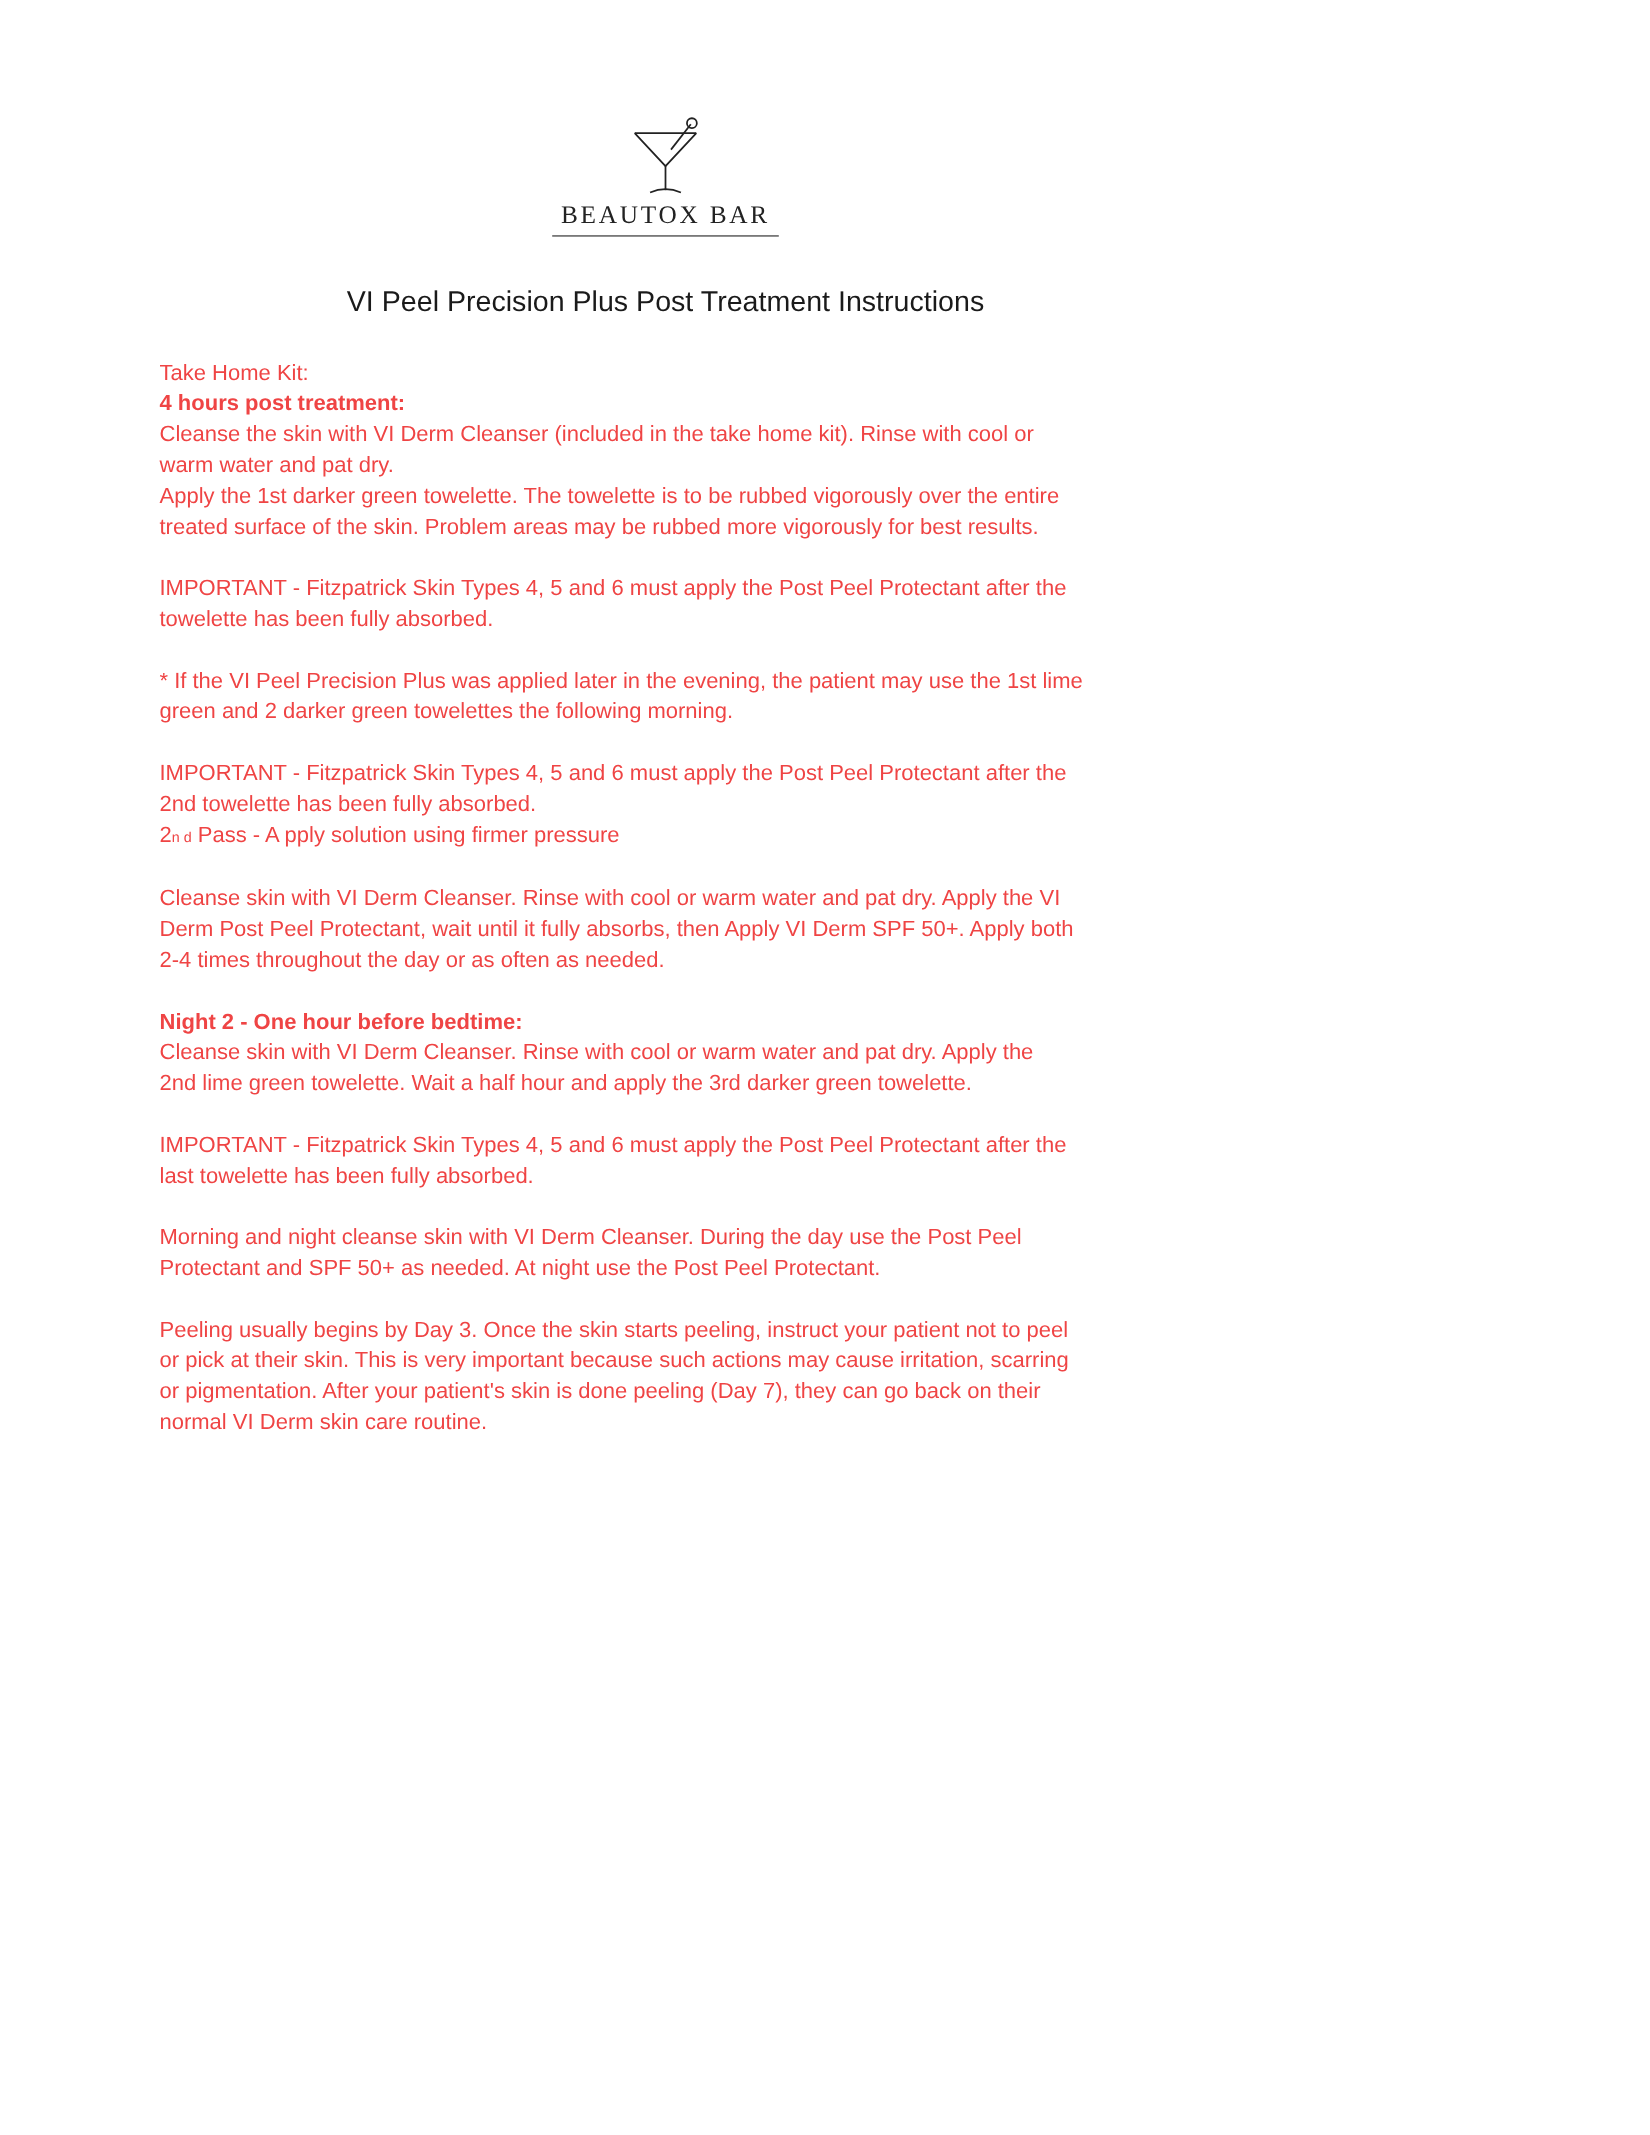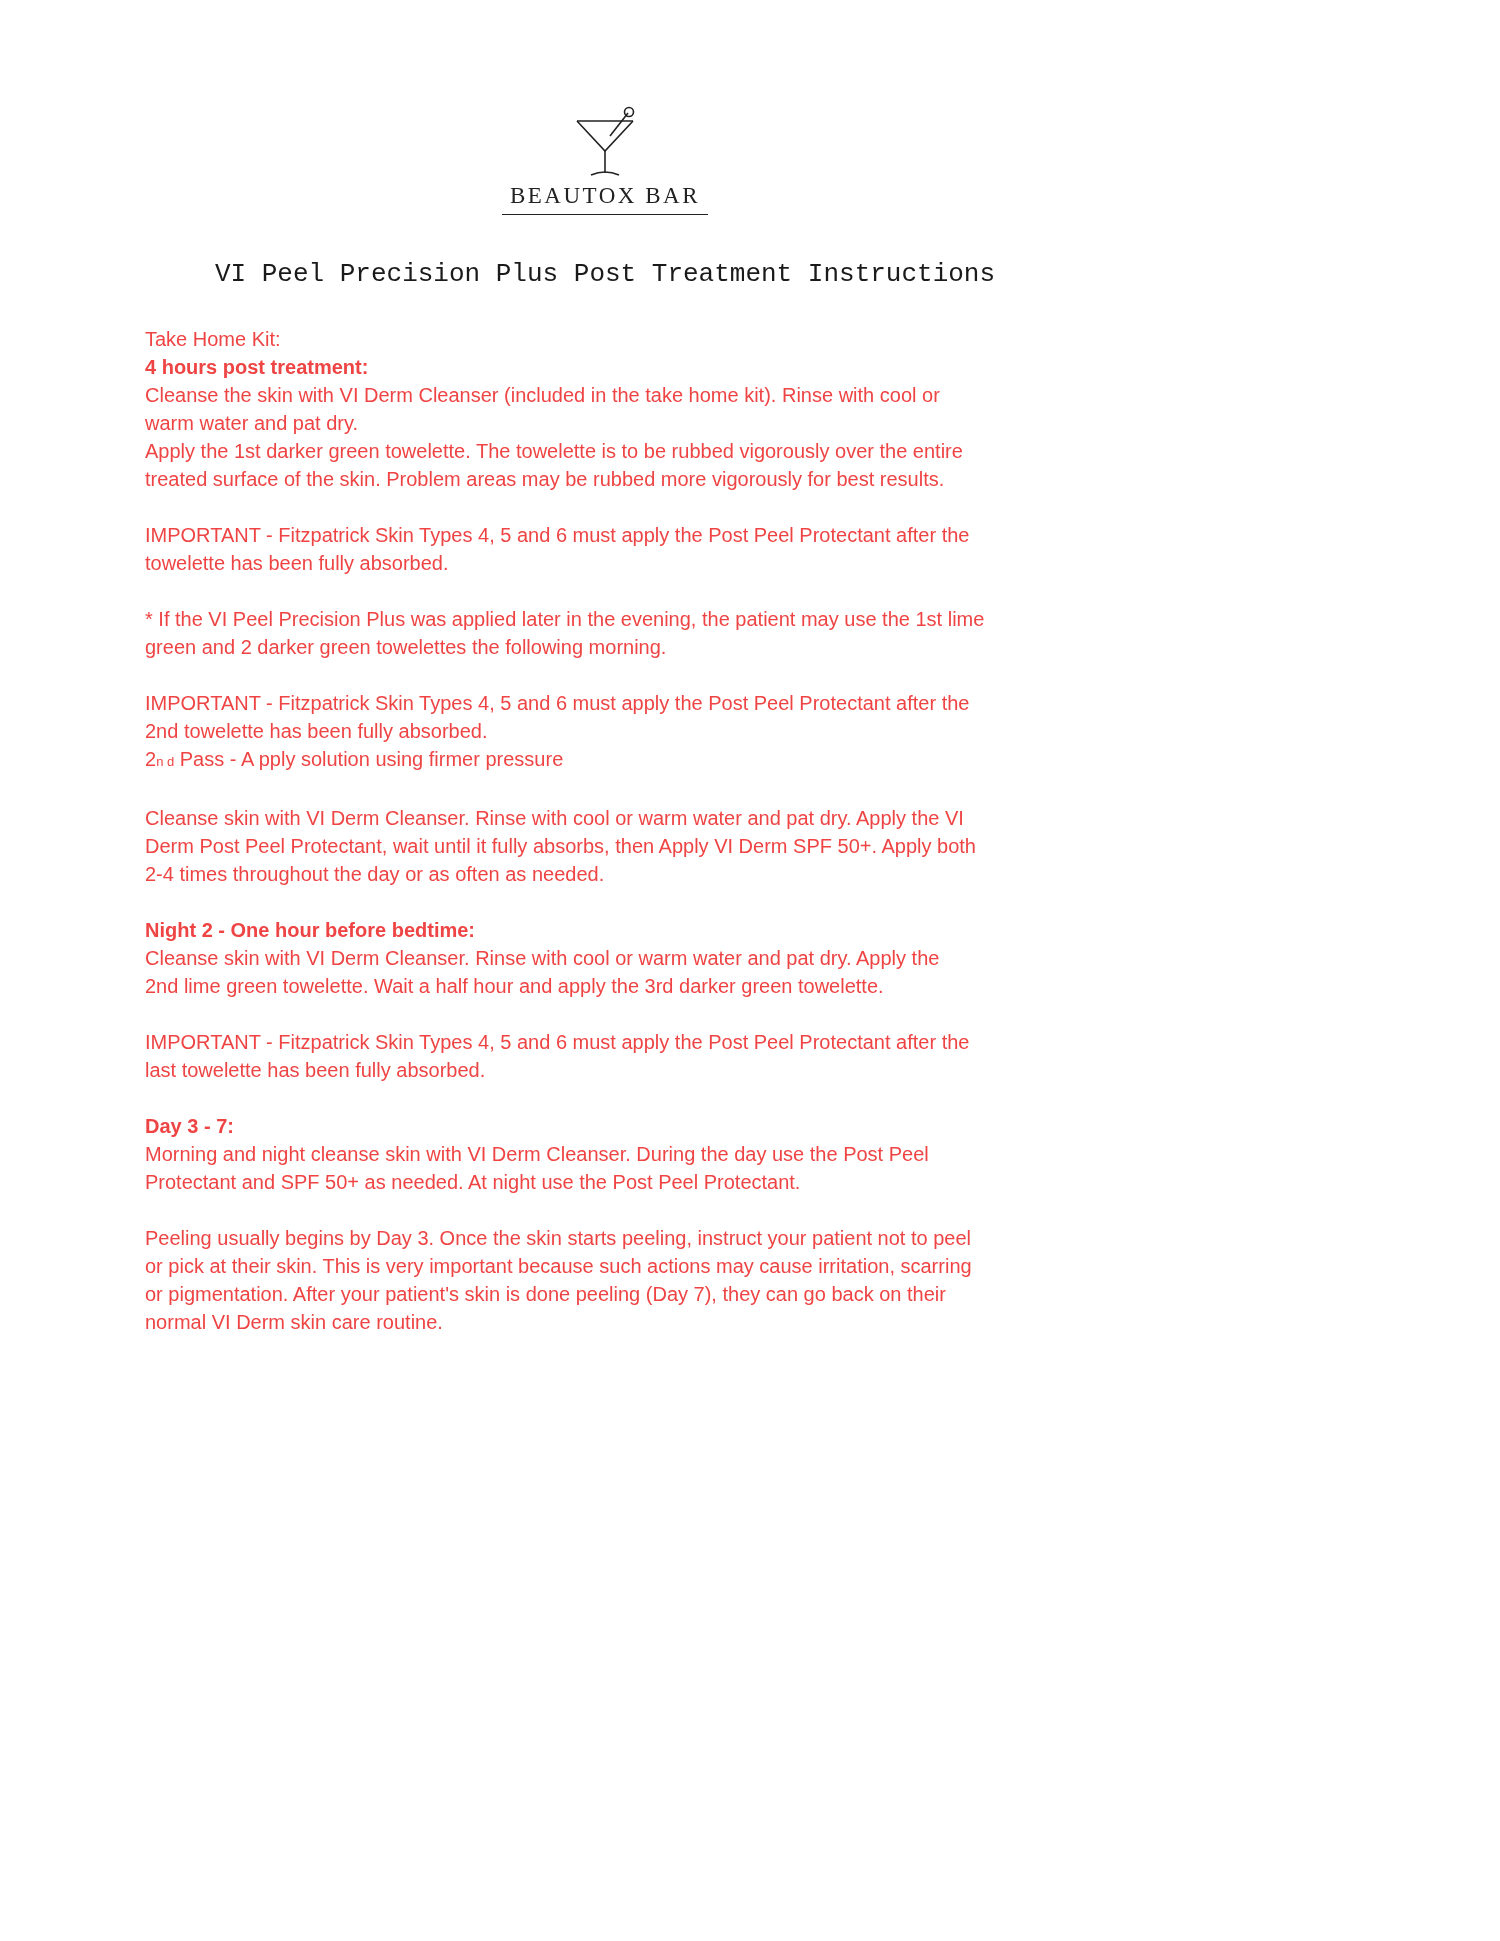--- a/index.html
+++ b/index.html
@@ -38,21 +38,20 @@
     padding: 0 8px 5px 8px;
     margin-top: 2px;
   }
   .doc-title {
     text-align: center;
     font-size: 26px;
     font-weight: 400;
     color: #1a1a1a;
     margin-top: 42px;
     line-height: 34px;
-    font-family: Liberation Mono, monospace;
   }
   .document-body {
     margin-top: 34px;
     font-size: 20px;
     line-height: 28px;
     color: #ef4444;
   }
   .para {
     white-space: pre-line;
   }
@@ -112,21 +111,20 @@
 Derm Post Peel Protectant, wait until it fully absorbs, then Apply VI Derm SPF 50+. Apply both
 2-4 times throughout the day or as often as needed.</div>
         <div class="spacer"></div>
         <div class="para bold">Night 2 - One hour before bedtime:</div>
         <div class="para">Cleanse skin with VI Derm Cleanser. Rinse with cool or warm water and pat dry. Apply the
 2nd lime green towelette. Wait a half hour and apply the 3rd darker green towelette.</div>
         <div class="spacer"></div>
         <div class="para">IMPORTANT - Fitzpatrick Skin Types 4, 5 and 6 must apply the Post Peel Protectant after the
 last towelette has been fully absorbed.</div>
         <div class="spacer"></div>
-        <div class="para bold">Day 3 - 7:</div>
         <div class="para">Morning and night cleanse skin with VI Derm Cleanser. During the day use the Post Peel
 Protectant and SPF 50+ as needed. At night use the Post Peel Protectant.</div>
         <div class="spacer"></div>
         <div class="para">Peeling usually begins by Day 3. Once the skin starts peeling, instruct your patient not to peel
 or pick at their skin. This is very important because such actions may cause irritation, scarring
 or pigmentation. After your patient's skin is done peeling (Day 7), they can go back on their
 normal VI Derm skin care routine.</div>
       </div>
 
   </div>

